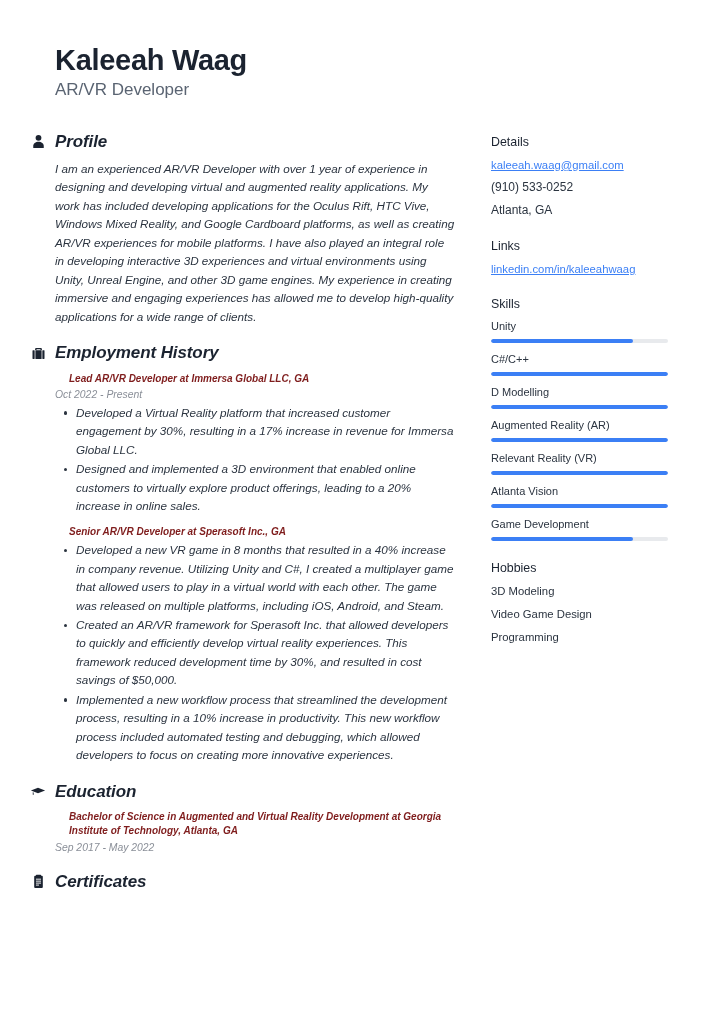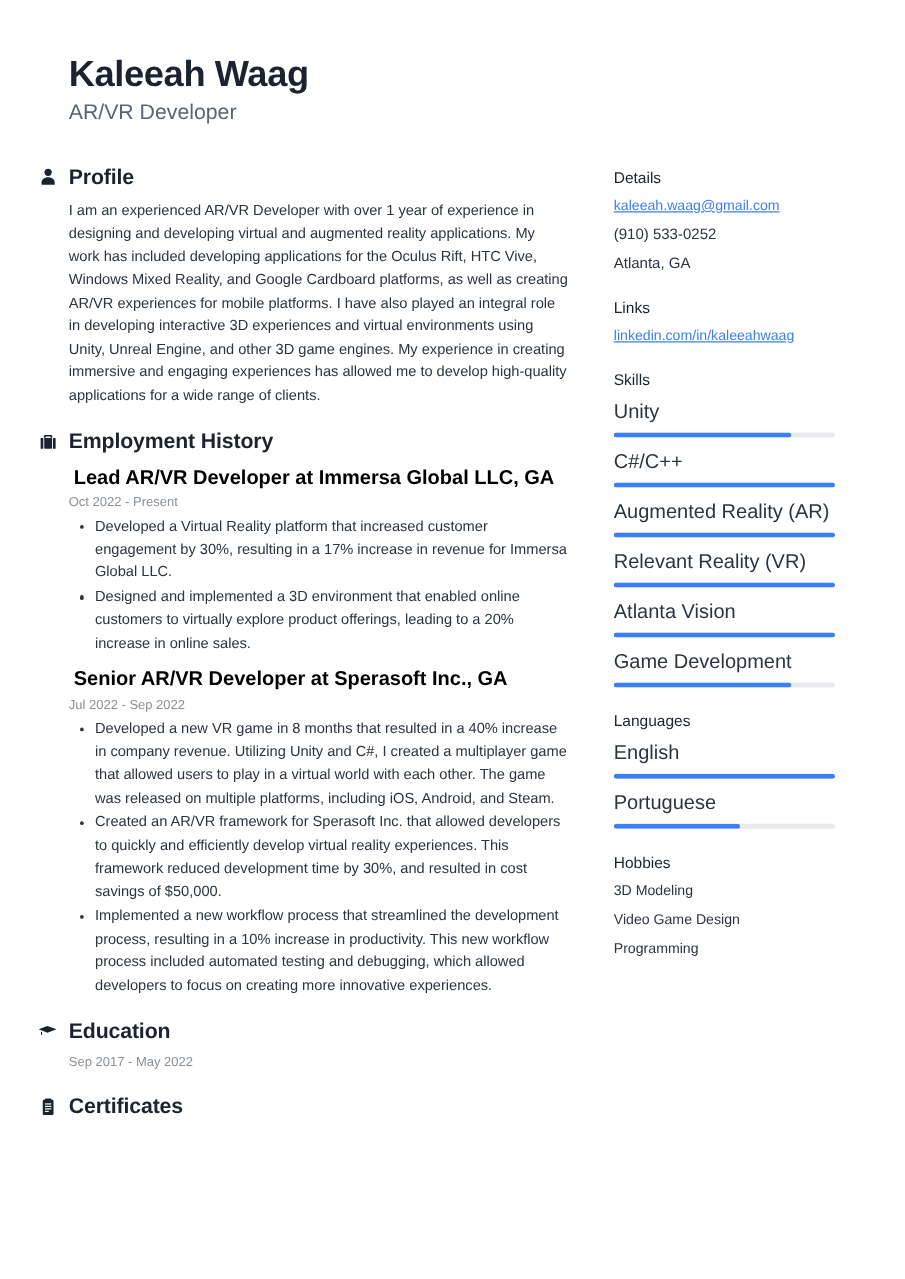--- a/index.html
+++ b/index.html
@@ -41,21 +41,21 @@
     line-height: 1.3;
   }
 
   
   .columns { display: flex; align-items: flex-start; }
   .main-col { width: 400px; flex: 0 0 400px; }
   .spacer  { width: 36px; flex: 0 0 36px; }
   .side-col { width: 177px; flex: 0 0 177px; padding-top: 2px; }
 
   
-  .section { margin-bottom: 17px; }
+  .section { margin-bottom: 17px; font-style: italic; }
   .section-head {
     display: flex;
     align-items: center;
     gap: 9px;
     margin: 0 0 8px -25px;
   }
   .section-icon {
     width: 16px;
     height: 16px;
     flex: 0 0 16px;
@@ -75,25 +75,25 @@
 
   
   .para {
     font-size: 11.7px;
     line-height: 1.58;
     color: #2b3440;
     margin: 0;
   }
   .entry { margin-bottom: 9px; }
   .entry-title {
-    font-size: 16px;
+    font-size: 10px;
     font-weight: bold;
-    color: #000000;
+    color: #7f1d1d;
     line-height: 1.42;
-    margin: 0 0 1px 4px;
+    margin: 0 0 1px 14px;
   }
   .entry-date {
     font-size: 10.4px;
     color: #8a8f98;
     line-height: 1.45;
     margin: 0 0 2px 0;
   }
   ul.bullets {
     margin: 2px 0 0 0;
     padding: 0 0 0 21px;
@@ -137,21 +137,21 @@
     color: #3b7ff5;
     text-decoration: underline;
     line-height: 1.42;
     margin-bottom: 6px;
     display: block;
     word-break: break-word;
     cursor: pointer;
   }
   .meter-item { margin-bottom: 9px; }
   .meter-label {
-    font-size: 16px;
+    font-size: 11px;
     color: #2b3440;
     line-height: 1.4;
     margin-bottom: 5px;
   }
   .meter-track {
     position: relative;
     width: 100%;
     height: 3.6px;
     border-radius: 2px;
     background: #e8eaed;
@@ -214,40 +214,40 @@
           <div class="entry-title">Lead AR/VR Developer at Immersa Global LLC, GA</div>
           <div class="entry-date">Oct 2022 - Present</div>
           <ul class="bullets">
             <li>Developed a Virtual Reality platform that increased customer engagement by 30%, resulting in a 17% increase in revenue for Immersa Global LLC.</li>
             <li>Designed and implemented a 3D environment that enabled online customers to virtually explore product offerings, leading to a 20% increase in online sales.</li>
           </ul>
         </div>
 
         <div class="entry">
           <div class="entry-title">Senior AR/VR Developer at Sperasoft Inc., GA</div>
-          <div class="entry-date">Jul 2022 - Sep 2022</div>
           <ul class="bullets">
             <li>Developed a new VR game in 8 months that resulted in a 40% increase in company revenue. Utilizing Unity and C#, I created a multiplayer game that allowed users to play in a virtual world with each other. The game was released on multiple platforms, including iOS, Android, and Steam.</li>
             <li>Created an AR/VR framework for Sperasoft Inc. that allowed developers to quickly and efficiently develop virtual reality experiences. This framework reduced development time by 30%, and resulted in cost savings of $50,000.</li>
             <li>Implemented a new workflow process that streamlined the development process, resulting in a 10% increase in productivity. This new workflow process included automated testing and debugging, which allowed developers to focus on creating more innovative experiences.</li>
           </ul>
         </div>
       </div>
 
       <div class="section">
         <div class="section-head">
           <span class="section-icon">
             <svg width="16" height="16" viewBox="0 0 18 16" fill="currentColor">
               <path d="M9 3.2 1 6.3l8 3.1 8-3.1-8-3.1z"></path>
               <path d="M3.1 8.2v2.6c0 .3.2.5.5.5s.5-.2.5-.5V8.6l-1-.4z"></path>
             </svg>
           </span>
           <span class="section-title">Education</span>
         </div>
         <div class="entry">
+          <div class="entry-title">Bachelor of Science in Augmented and Virtual Reality Development at Georgia Institute of Technology, Atlanta, GA</div>
           <div class="entry-date">Sep 2017 - May 2022</div>
         </div>
       </div>
 
       <div class="section">
         <div class="section-head">
           <span class="section-icon">
             <svg width="15" height="15" viewBox="0 0 16 16" fill="currentColor">
               <rect x="3.4" y="1.9" width="9.2" height="13" rx="1"></rect>
               <rect x="5.2" y="0.9" width="5.6" height="2.2" rx="0.7" fill="currentColor"></rect>
@@ -288,20 +288,26 @@
             <div class="meter-fill" style="width: 80%;"></div>
           </div>
         </div>
         <div class="meter-item">
           <div class="meter-label">C#/C++</div>
           <div class="meter-track">
             <div class="meter-fill" style="width: 100%;"></div>
           </div>
         </div>
         <div class="meter-item">
+          <div class="meter-label">D Modelling</div>
+          <div class="meter-track">
+            <div class="meter-fill" style="width: 100%;"></div>
+          </div>
+        </div>
+        <div class="meter-item">
           <div class="meter-label">Augmented Reality (AR)</div>
           <div class="meter-track">
             <div class="meter-fill" style="width: 100%;"></div>
           </div>
         </div>
         <div class="meter-item">
           <div class="meter-label">Relevant Reality (VR)</div>
           <div class="meter-track">
             <div class="meter-fill" style="width: 100%;"></div>
           </div>
@@ -313,35 +319,20 @@
           </div>
         </div>
         <div class="meter-item">
           <div class="meter-label">Game Development</div>
           <div class="meter-track">
             <div class="meter-fill" style="width: 80%;"></div>
           </div>
         </div>
       </div>
 
-      <div class="side-block">
-        <div class="side-title">Languages</div>
-        <div class="meter-item">
-          <div class="meter-label">English</div>
-          <div class="meter-track">
-            <div class="meter-fill" style="width: 100%;"></div>
-          </div>
-        </div>
-        <div class="meter-item">
-          <div class="meter-label">Portuguese</div>
-          <div class="meter-track">
-            <div class="meter-fill" style="width: 57%;"></div>
-          </div>
-        </div>
-      </div>
 
       <div class="side-block">
         <div class="side-title">Hobbies</div>
         <div class="hobby-line">3D Modeling</div>
         <div class="hobby-line">Video Game Design</div>
         <div class="hobby-line">Programming</div>
       </div>
 
     </div>
   </div>

